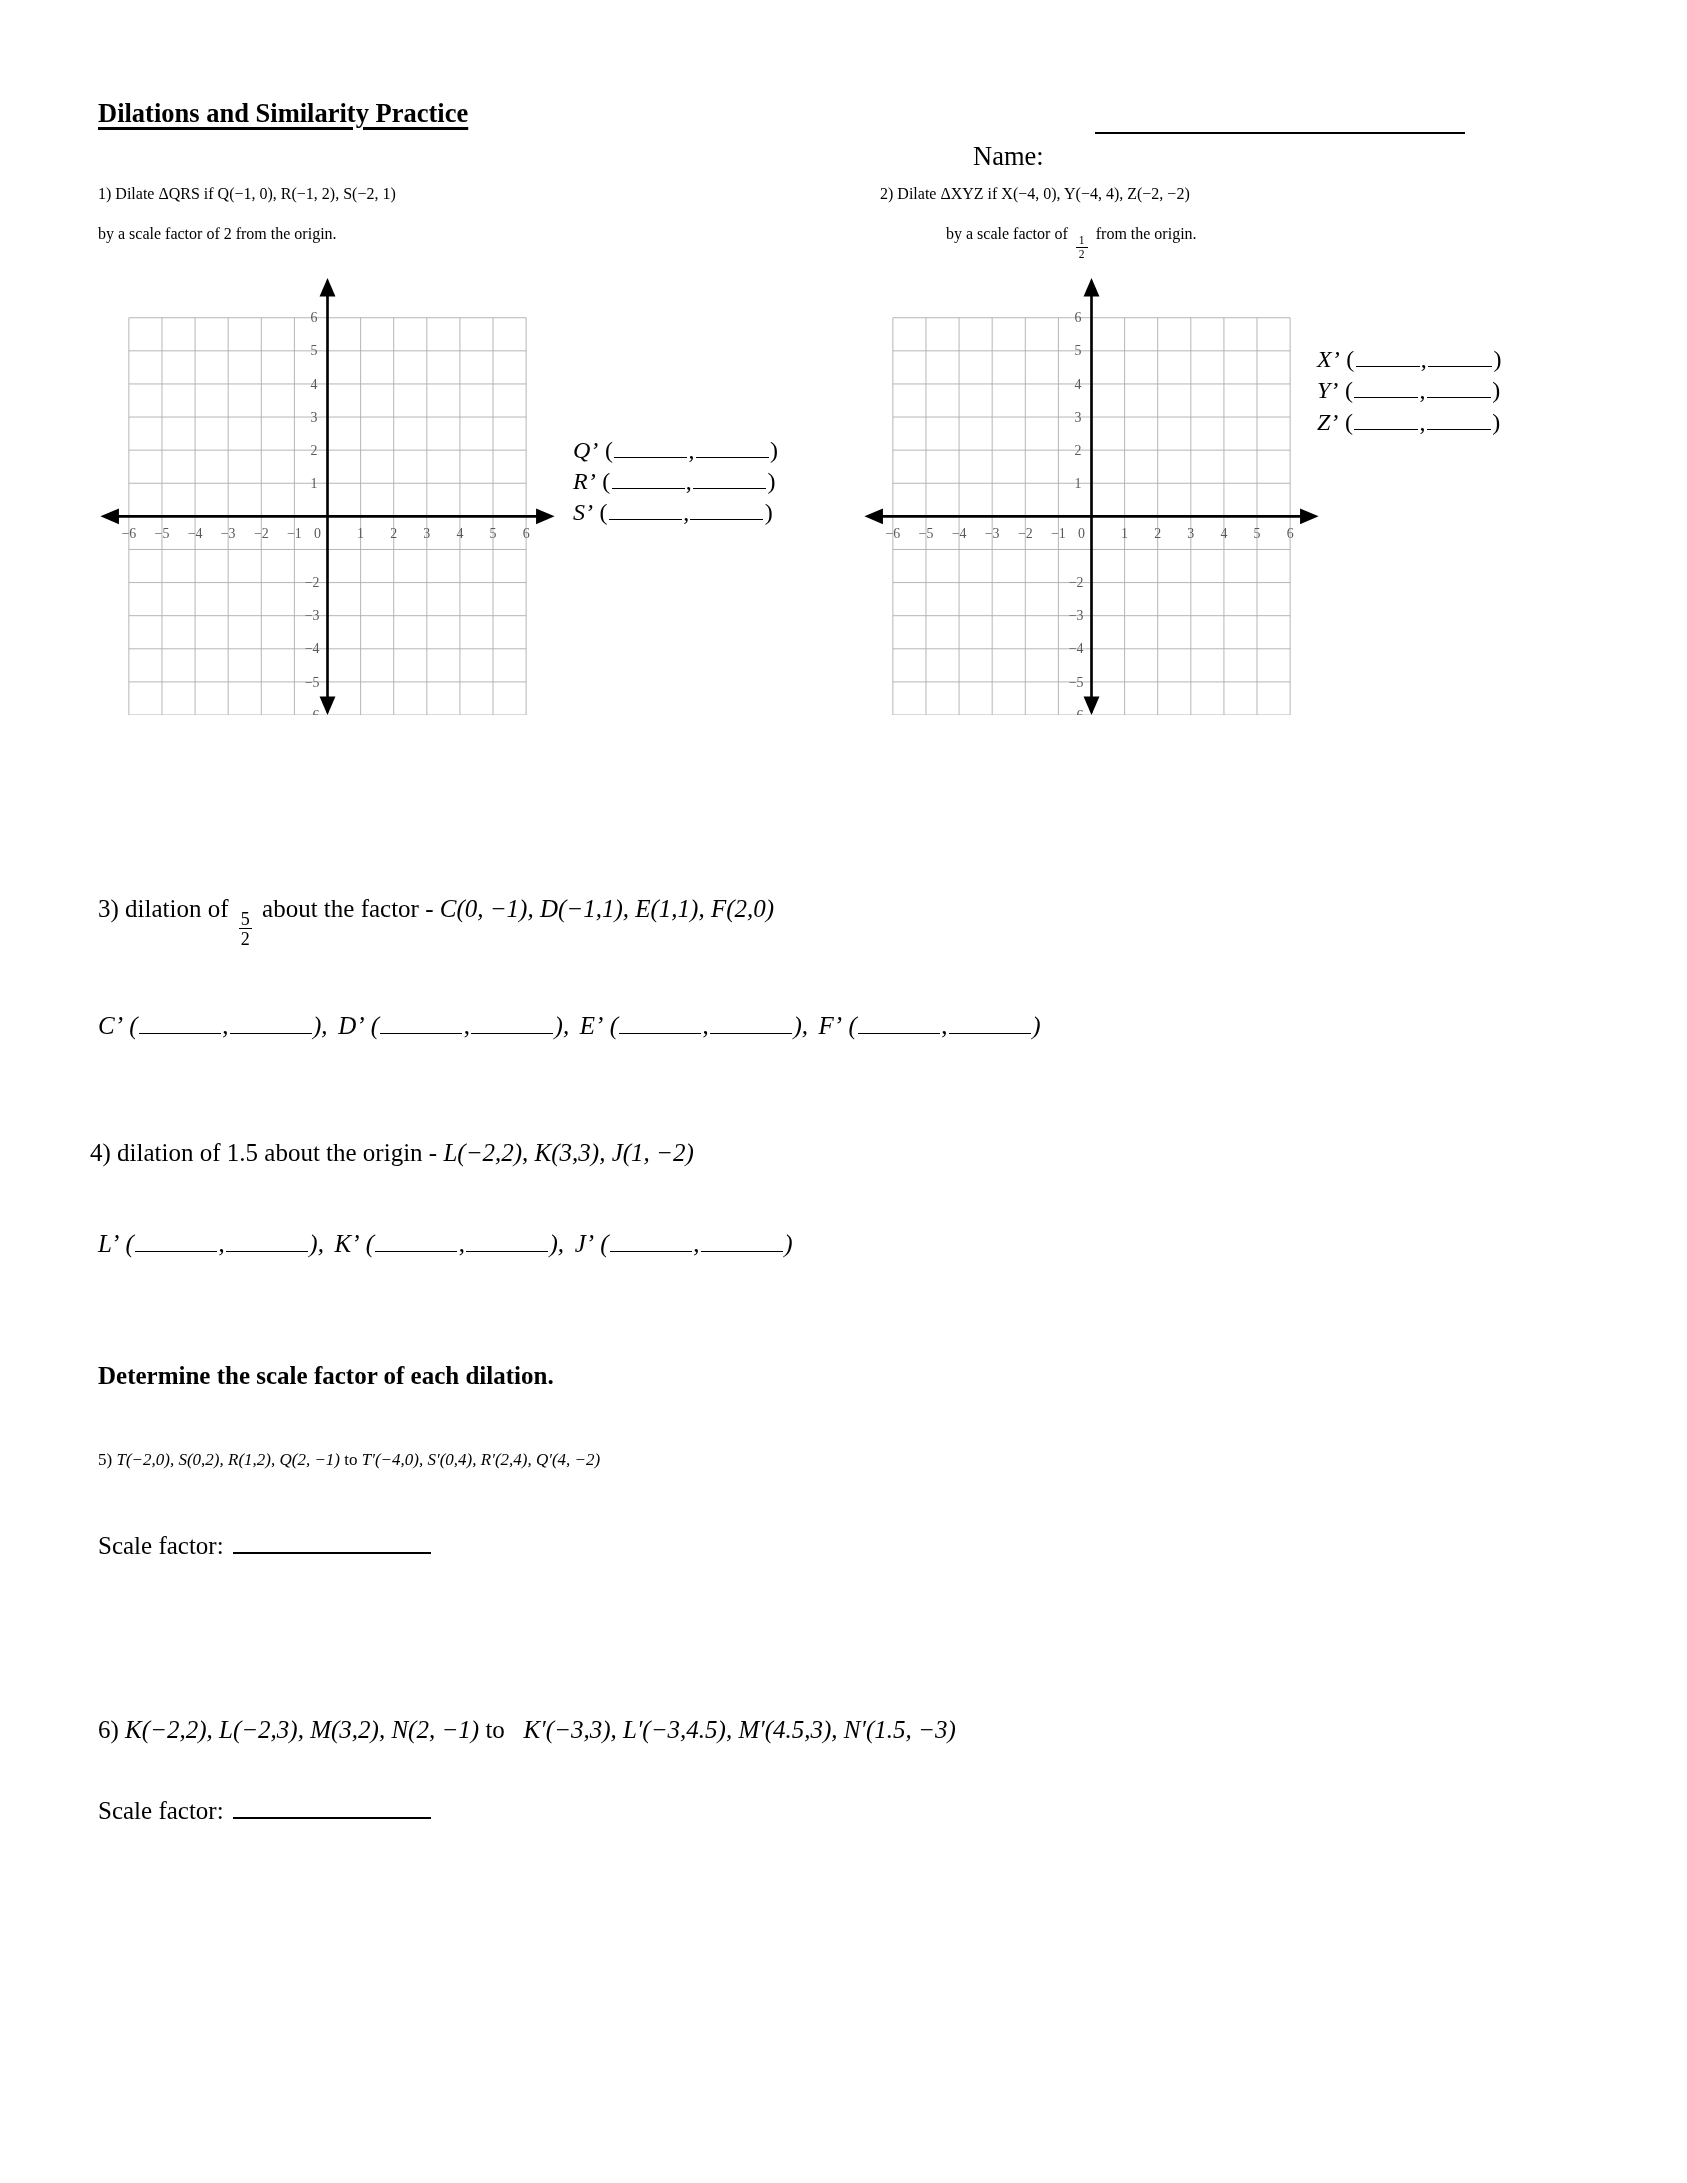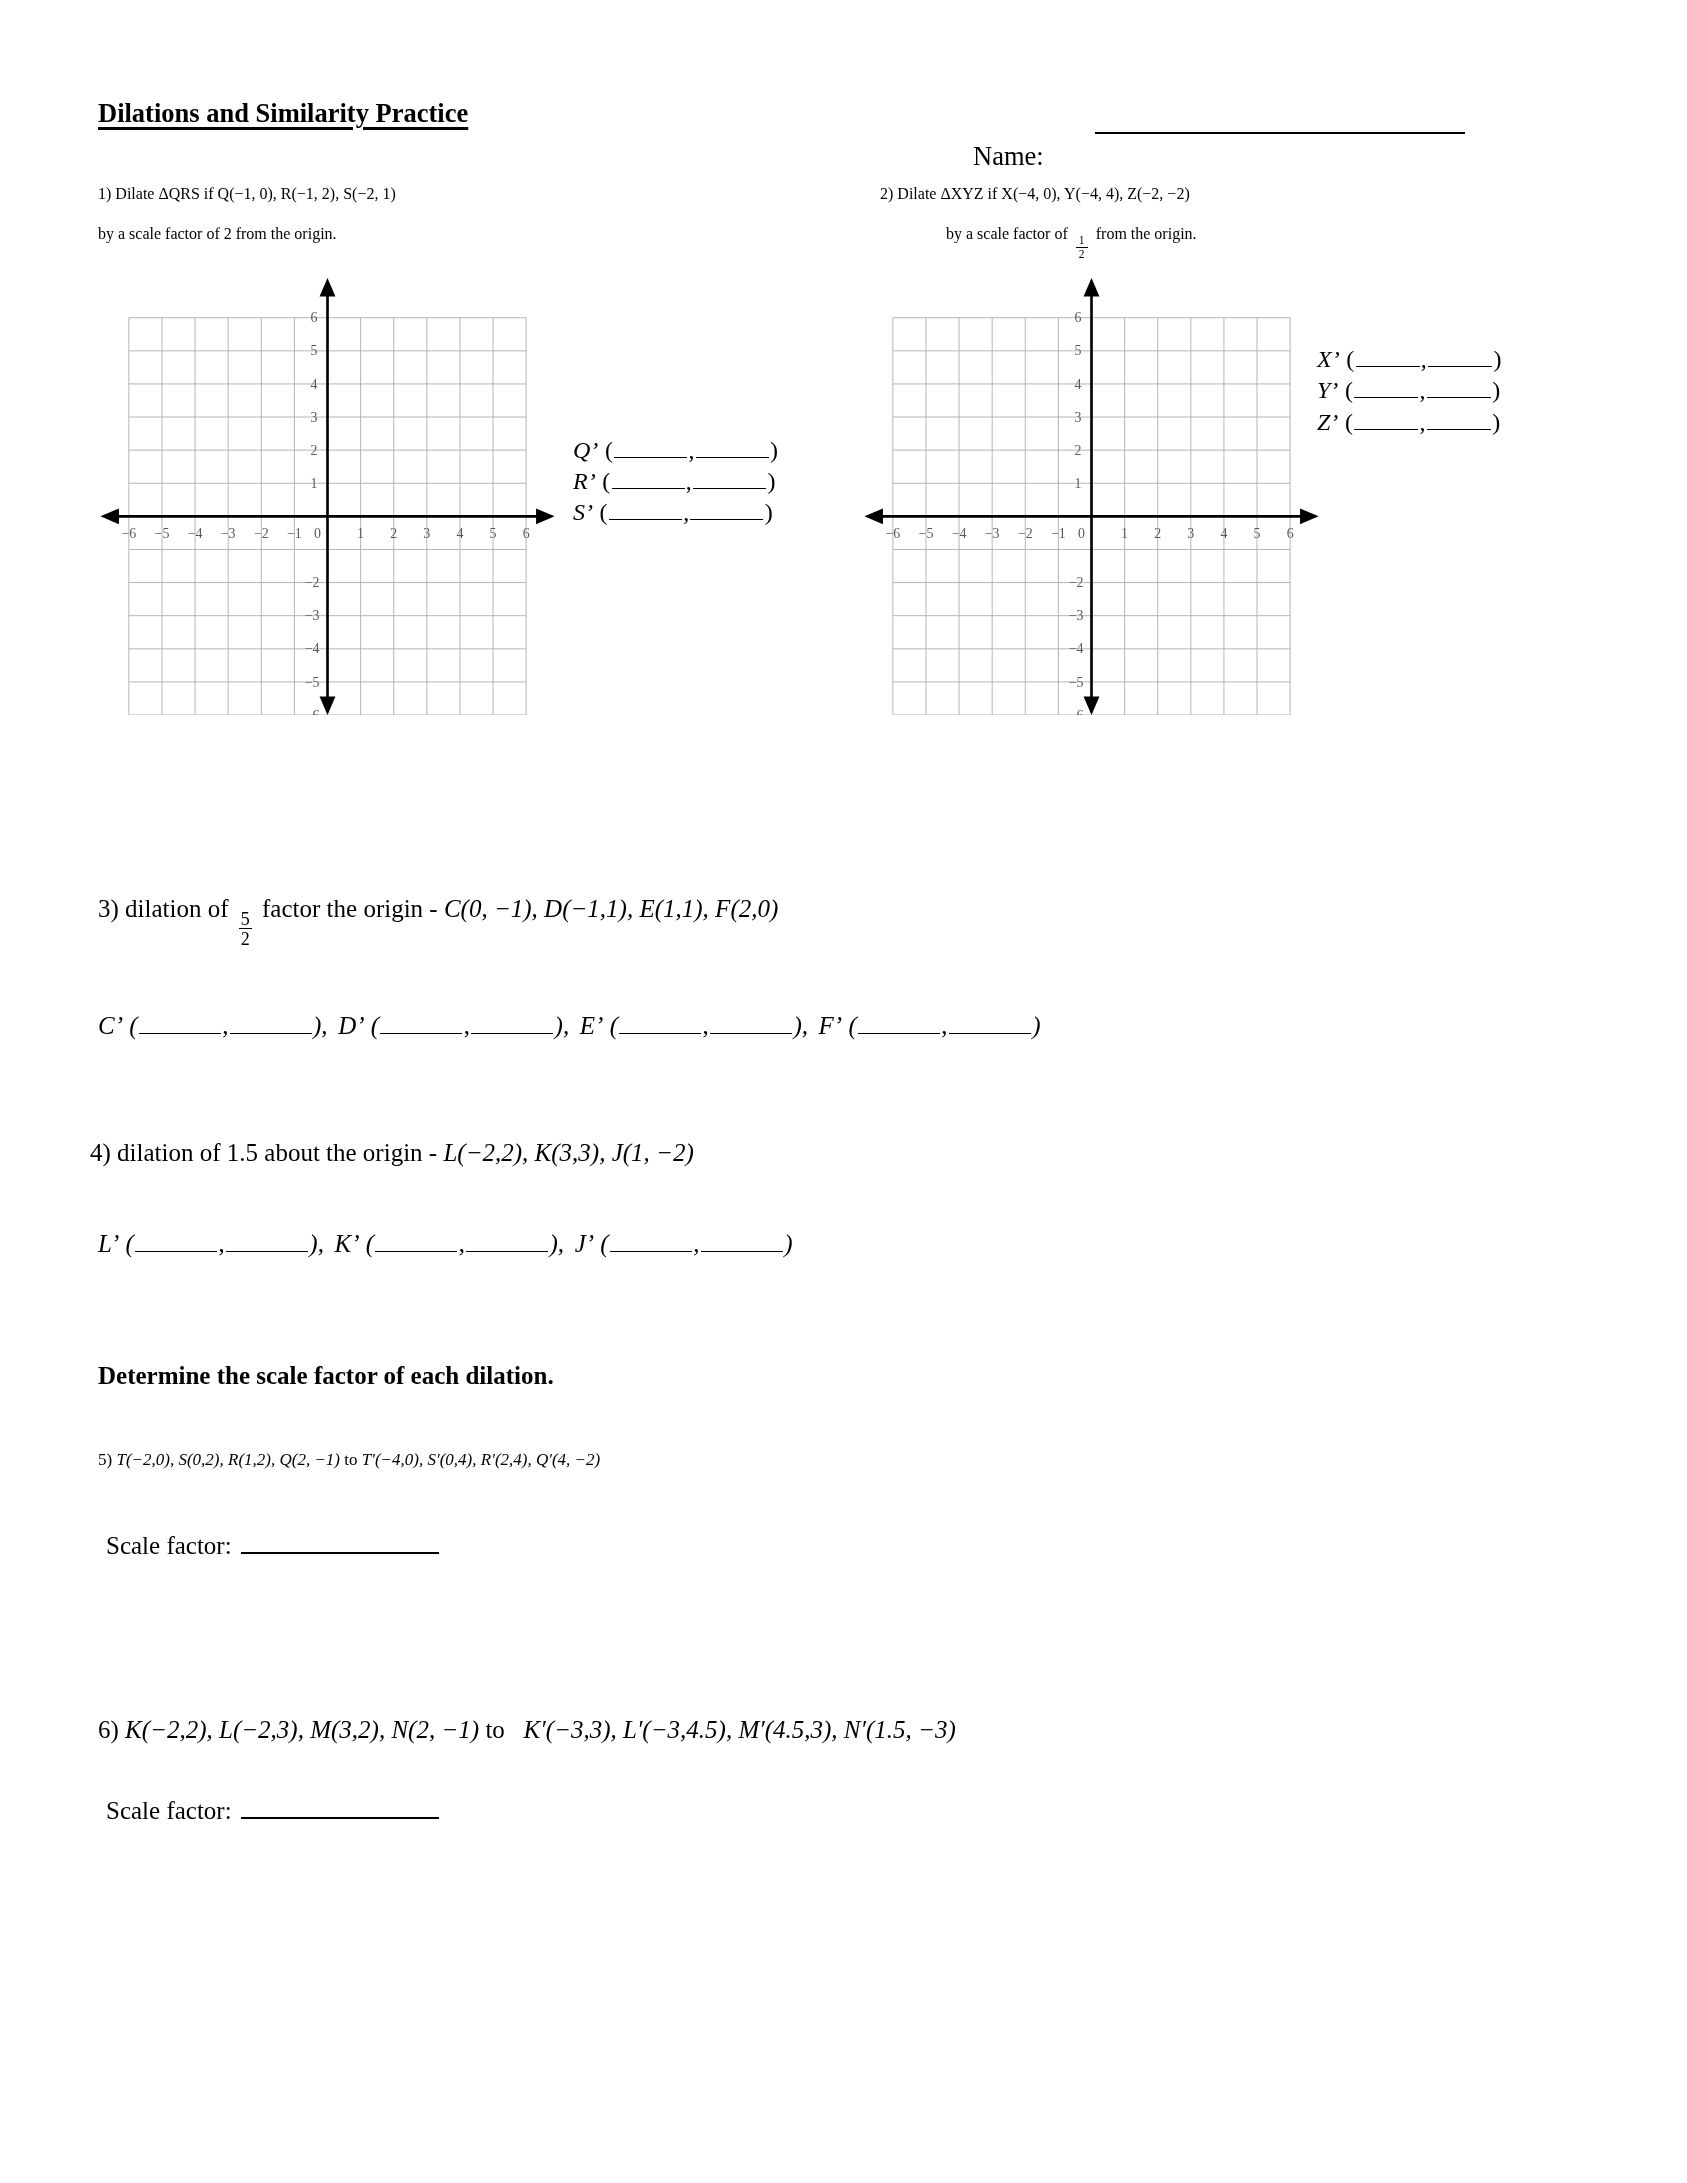--- a/index.html
+++ b/index.html
@@ -130,21 +130,21 @@
 
   #p4-text { left: 90px; top: 1139px; font-size: 25px; }
   #p4-answers { left: 98px; top: 1225px; font-size: 25px; }
 
   #p5-text { left: 98px; top: 1450px; font-size: 17px; }
   #p5-scale { left: 98px; top: 1526px; font-size: 25px; }
 
   #p6-text { left: 98px; top: 1716px; font-size: 25px; }
   #p6-scale { left: 98px; top: 1791px; font-size: 25px; }
 
-  .scale-line { position: absolute; display: flex; align-items: baseline; white-space: nowrap; margin-left: 8px; }
+  .scale-line { position: absolute; display: flex; align-items: baseline; white-space: nowrap; }
   .scale-line .blank { width: 198px; margin-left: 9.3px; border-bottom-width: 2px; }
 
   .ansline { position: absolute; white-space: nowrap; display: flex; align-items: baseline; }
   .ansline .lbl { font-style: italic; }
   .ansline .sep { margin-right: 10.6px; }
 </style>
 </head>
 <body>
 
 <div class="page">
@@ -358,21 +358,21 @@
 
 
   <div class="txt" id="p3-text">
     <span>3)</span>
     <span>dilation of</span>
     <span class="frac">
       <span class="num">5</span>
       <span class="bar"></span>
       <span class="den">2</span>
     </span>
-    <span>factor the origin -</span>
+    <span>about the factor -</span>
     <span class="ital">C(0, −1), D(−1,1), E(1,1), F(2,0)</span>
   </div>
 
   <div class="ansline" id="p3-answers">
     <span class="lbl">C’</span>
     <span class="ital">&nbsp;(</span>
     <span class="blank blank-lg"></span>
     <span>,</span>
     <span class="blank blank-lg"></span>
     <span class="ital sep">),</span>

